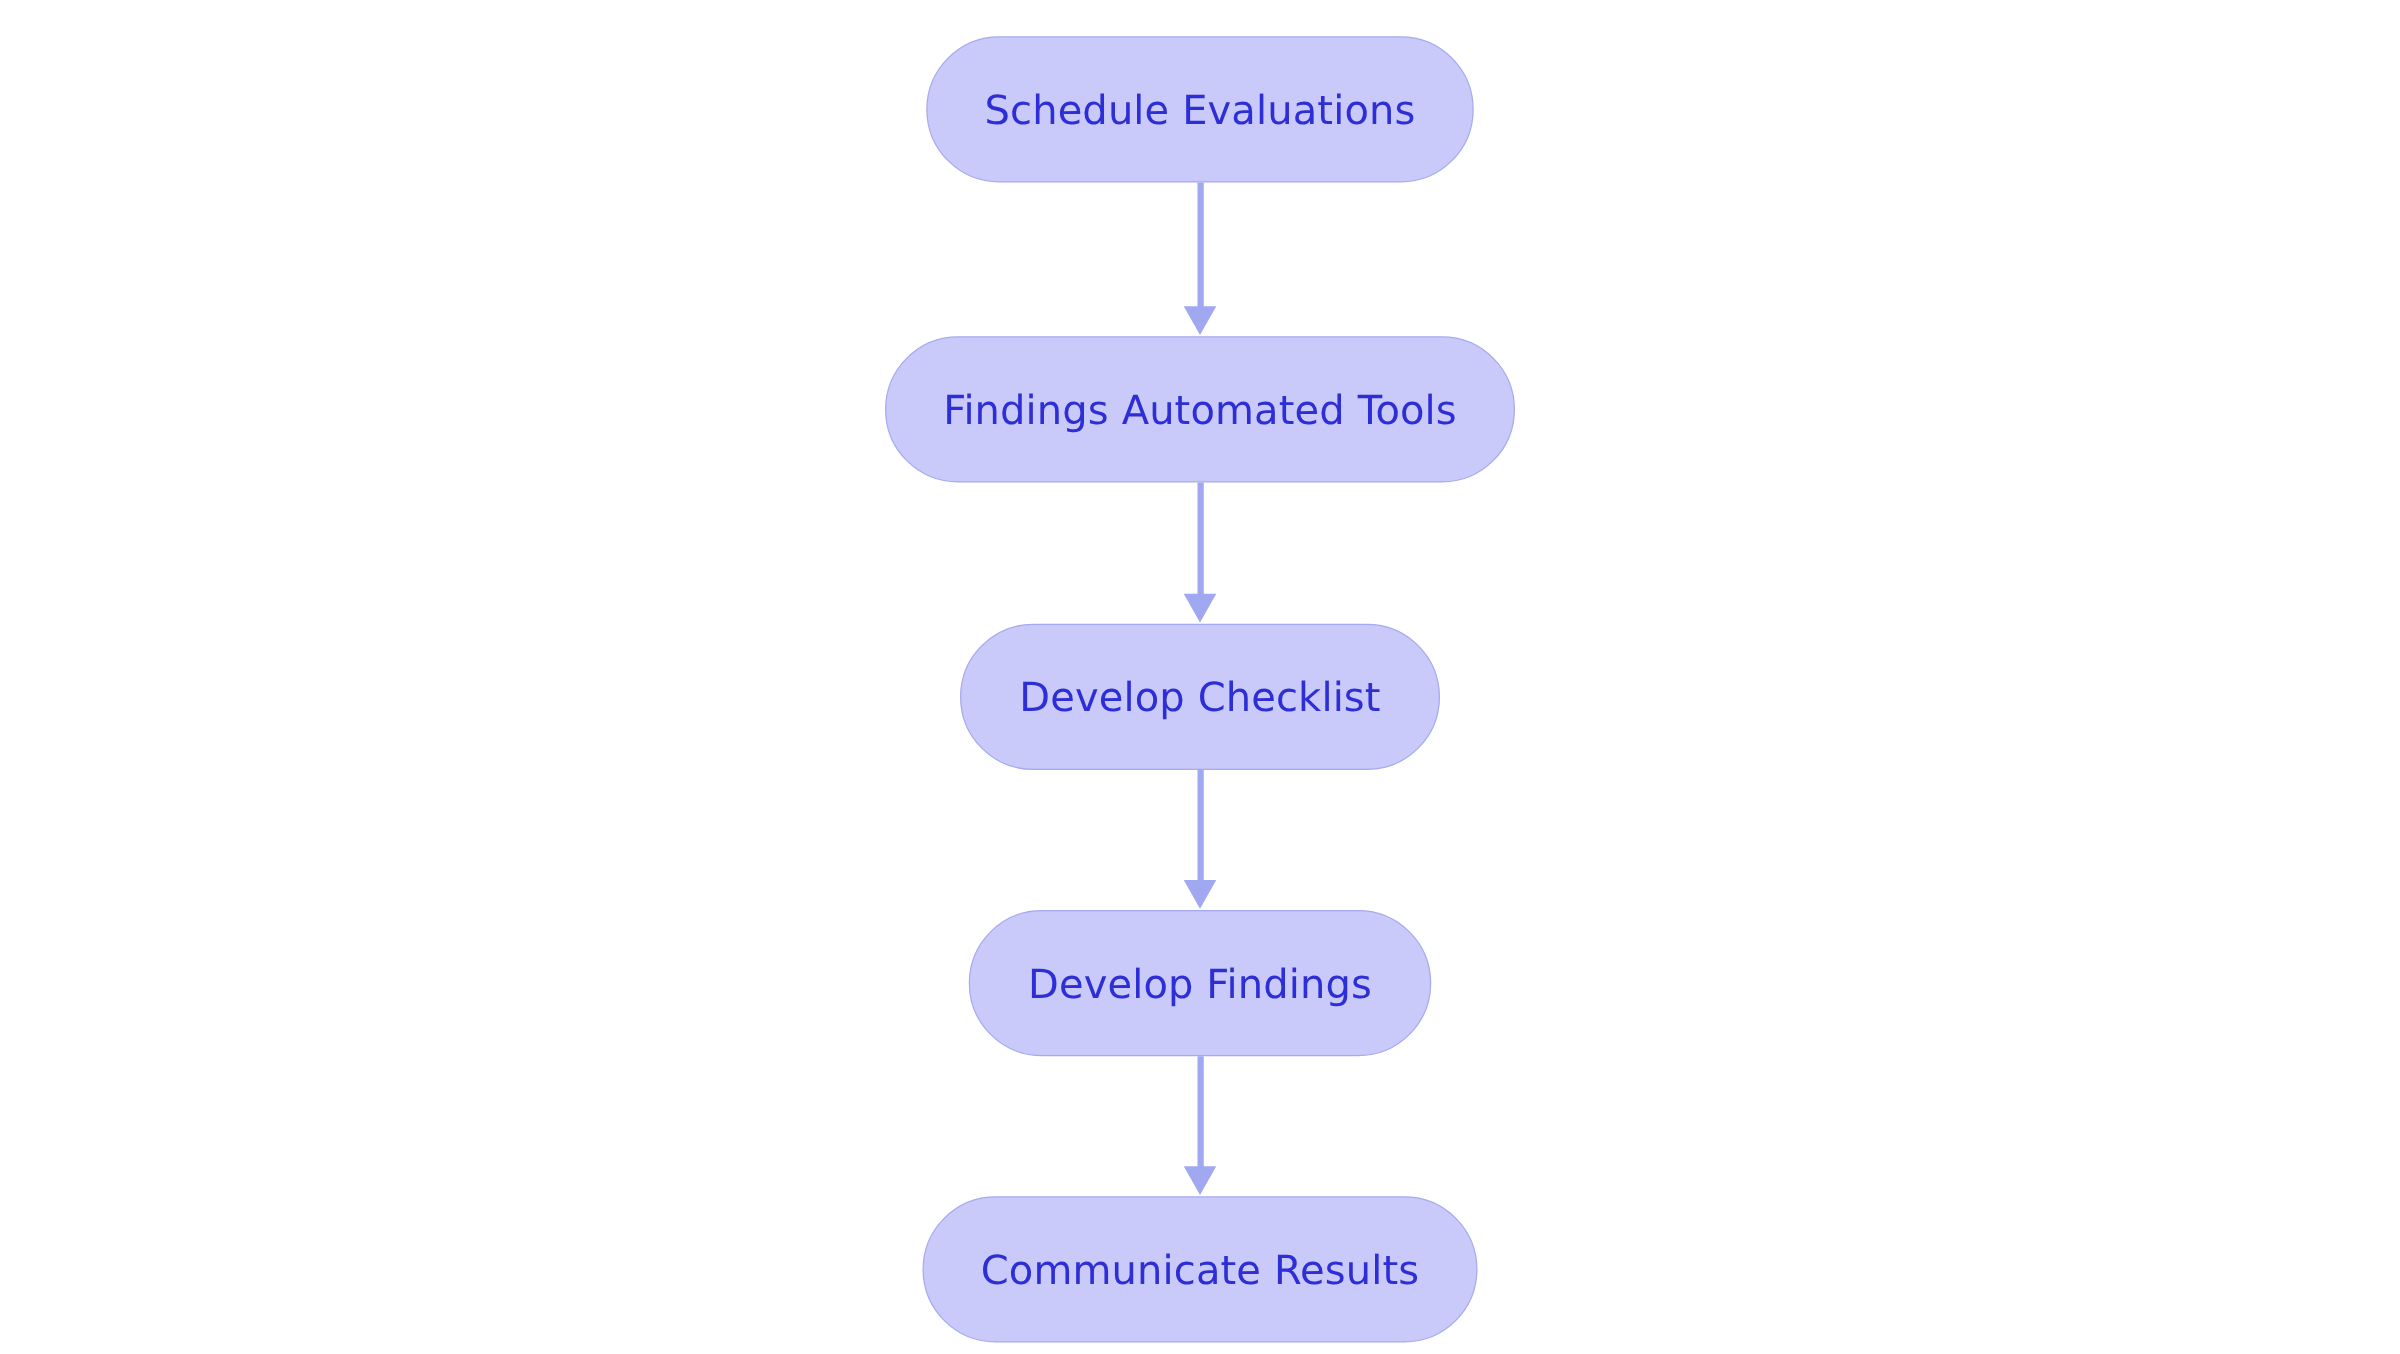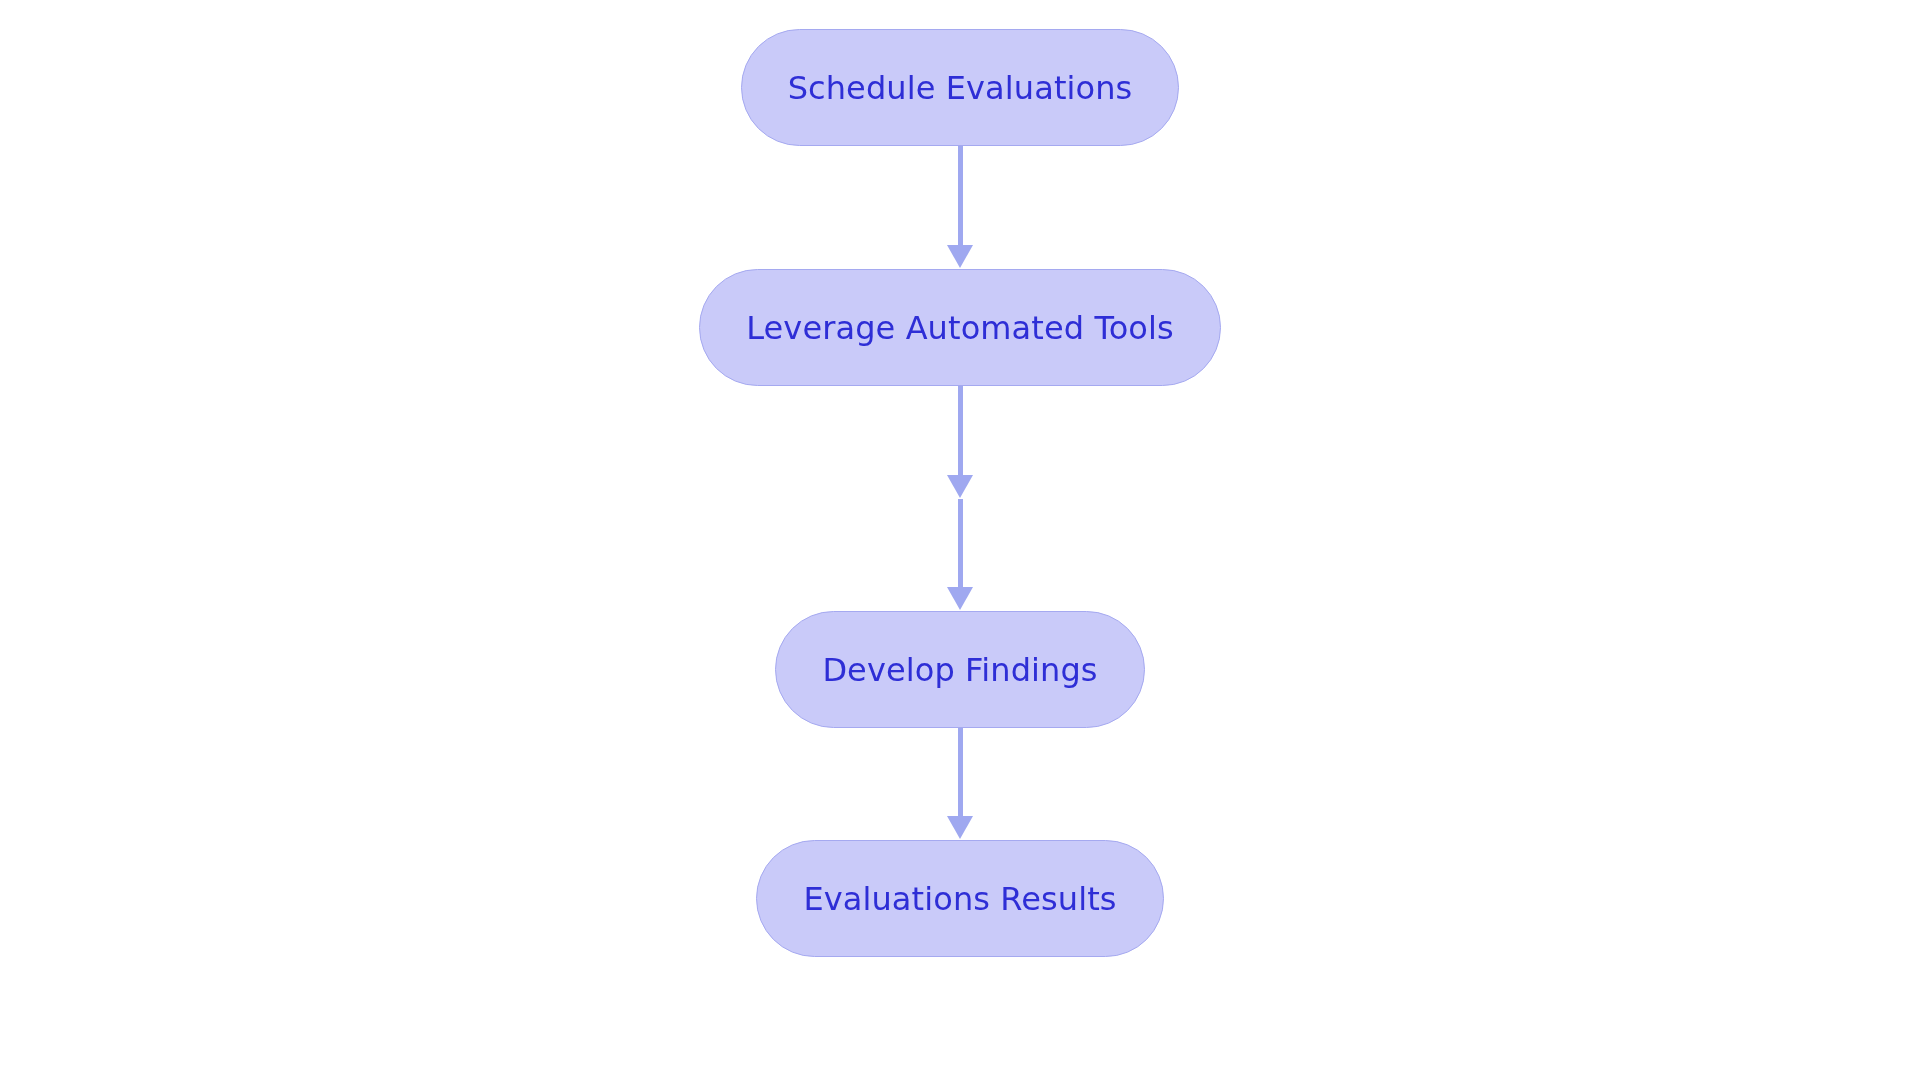--- a/index.html
+++ b/index.html
@@ -103,41 +103,44 @@
     <div class="node">
       <span class="node-label">Schedule Evaluations</span>
     </div>
 
     <div class="connector gap-1">
       <div class="connector-line"></div>
       <div class="connector-head"></div>
     </div>
 
     <div class="node">
-      <span class="node-label">Leverage Automated Tools</span>
+      <span class="node-label">Findings Automated Tools</span>
     </div>
 
     <div class="connector gap-2">
       <div class="connector-line"></div>
       <div class="connector-head"></div>
     </div>
 
+    <div class="node">
+      <span class="node-label">Develop Checklist</span>
+    </div>
 
     <div class="connector gap-3">
       <div class="connector-line"></div>
       <div class="connector-head"></div>
     </div>
 
     <div class="node">
       <span class="node-label">Develop Findings</span>
     </div>
 
     <div class="connector gap-4">
       <div class="connector-line"></div>
       <div class="connector-head"></div>
     </div>
 
     <div class="node">
-      <span class="node-label">Evaluations Results</span>
+      <span class="node-label">Communicate Results</span>
     </div>
 
   </div>
 </div>
 
 </body></html>

